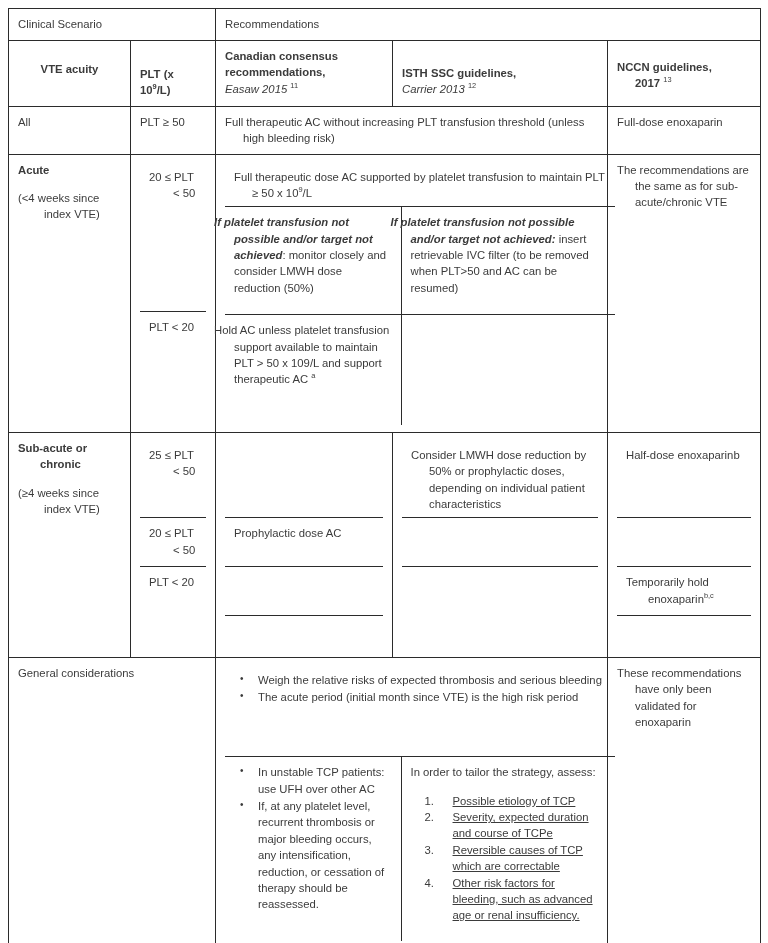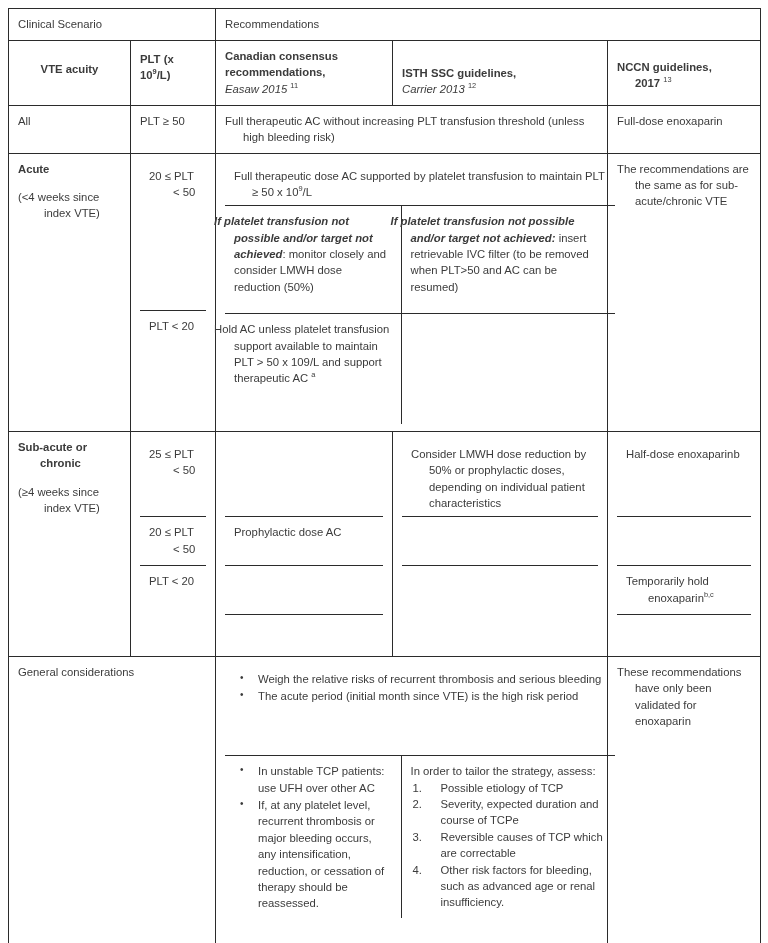--- a/index.html
+++ b/index.html
@@ -61,21 +61,21 @@
     padding-left:24px;
     margin:0 0 1px 0;
   }
   ul.bl li:before{
     content:"\2022";
     position:absolute;
     left:6px;top:0;
     font-size:10px;
     color:#3b3b3b;
   }
-  ol.nl{margin:0;padding:0;list-style:none;counter-reset:n;}
+  ol.nl{margin:12px;padding:0;list-style:none;counter-reset:n;text-decoration:underline;}
   ol.nl li{
     position:relative;
     padding-left:30px;
     margin:0;
     counter-increment:n;
   }
   ol.nl li:before{
     content:counter(n) ".";
     position:absolute;
     left:2px;top:0;
@@ -103,21 +103,21 @@
     </td>
     <td colspan="3">
       <span>Recommendations</span>
     </td>
   </tr>
 
   <tr>
     <td style="height:60px;padding-top:20px;text-align:center;">
       <span class="b">VTE acuity</span>
     </td>
-    <td style="padding-top:10px;margin-top:24px;">
+    <td style="padding-top:25px;margin-top:24px;">
       <span class="b"><span>PLT (x 10</span><sup>9</sup><span>/L)</span></span>
     </td>
     <td>
       <div class="b">Canadian consensus</div>
       <div class="b">recommendations,</div>
       <div><span class="i">Easaw 2015</span> <sup>11</sup></div>
     </td>
     <td style="padding-top:24px;">
       <div class="b">ISTH SSC guidelines,</div>
       <div><span class="i">Carrier 2013</span> <sup>12</sup></div>
@@ -315,21 +315,21 @@
     <td colspan="2" class="nest">
       <table class="inner">
         <colgroup>
                 <col style="width:176px">
                 <col style="width:214px">
               </colgroup>
         <tbody>
                 <tr>
           <td colspan="2" style="height:92px;">
             <ul class="bl">
-              <li>Weigh the relative risks of recurrent thrombosis and serious bleeding</li>
+              <li>Weigh the relative risks of expected thrombosis and serious bleeding</li>
               <li>The acute period (initial month since VTE) is the high risk period</li>
             </ul>
           </td>
         </tr>
         <tr>
           <td>
             <ul class="bl">
               <li> In unstable TCP patients: use UFH over other AC</li>
               <li>If, at any platelet level, recurrent thrombosis or major bleeding occurs, any intensification, reduction, or cessation of therapy should be reassessed.</li>
             </ul>

